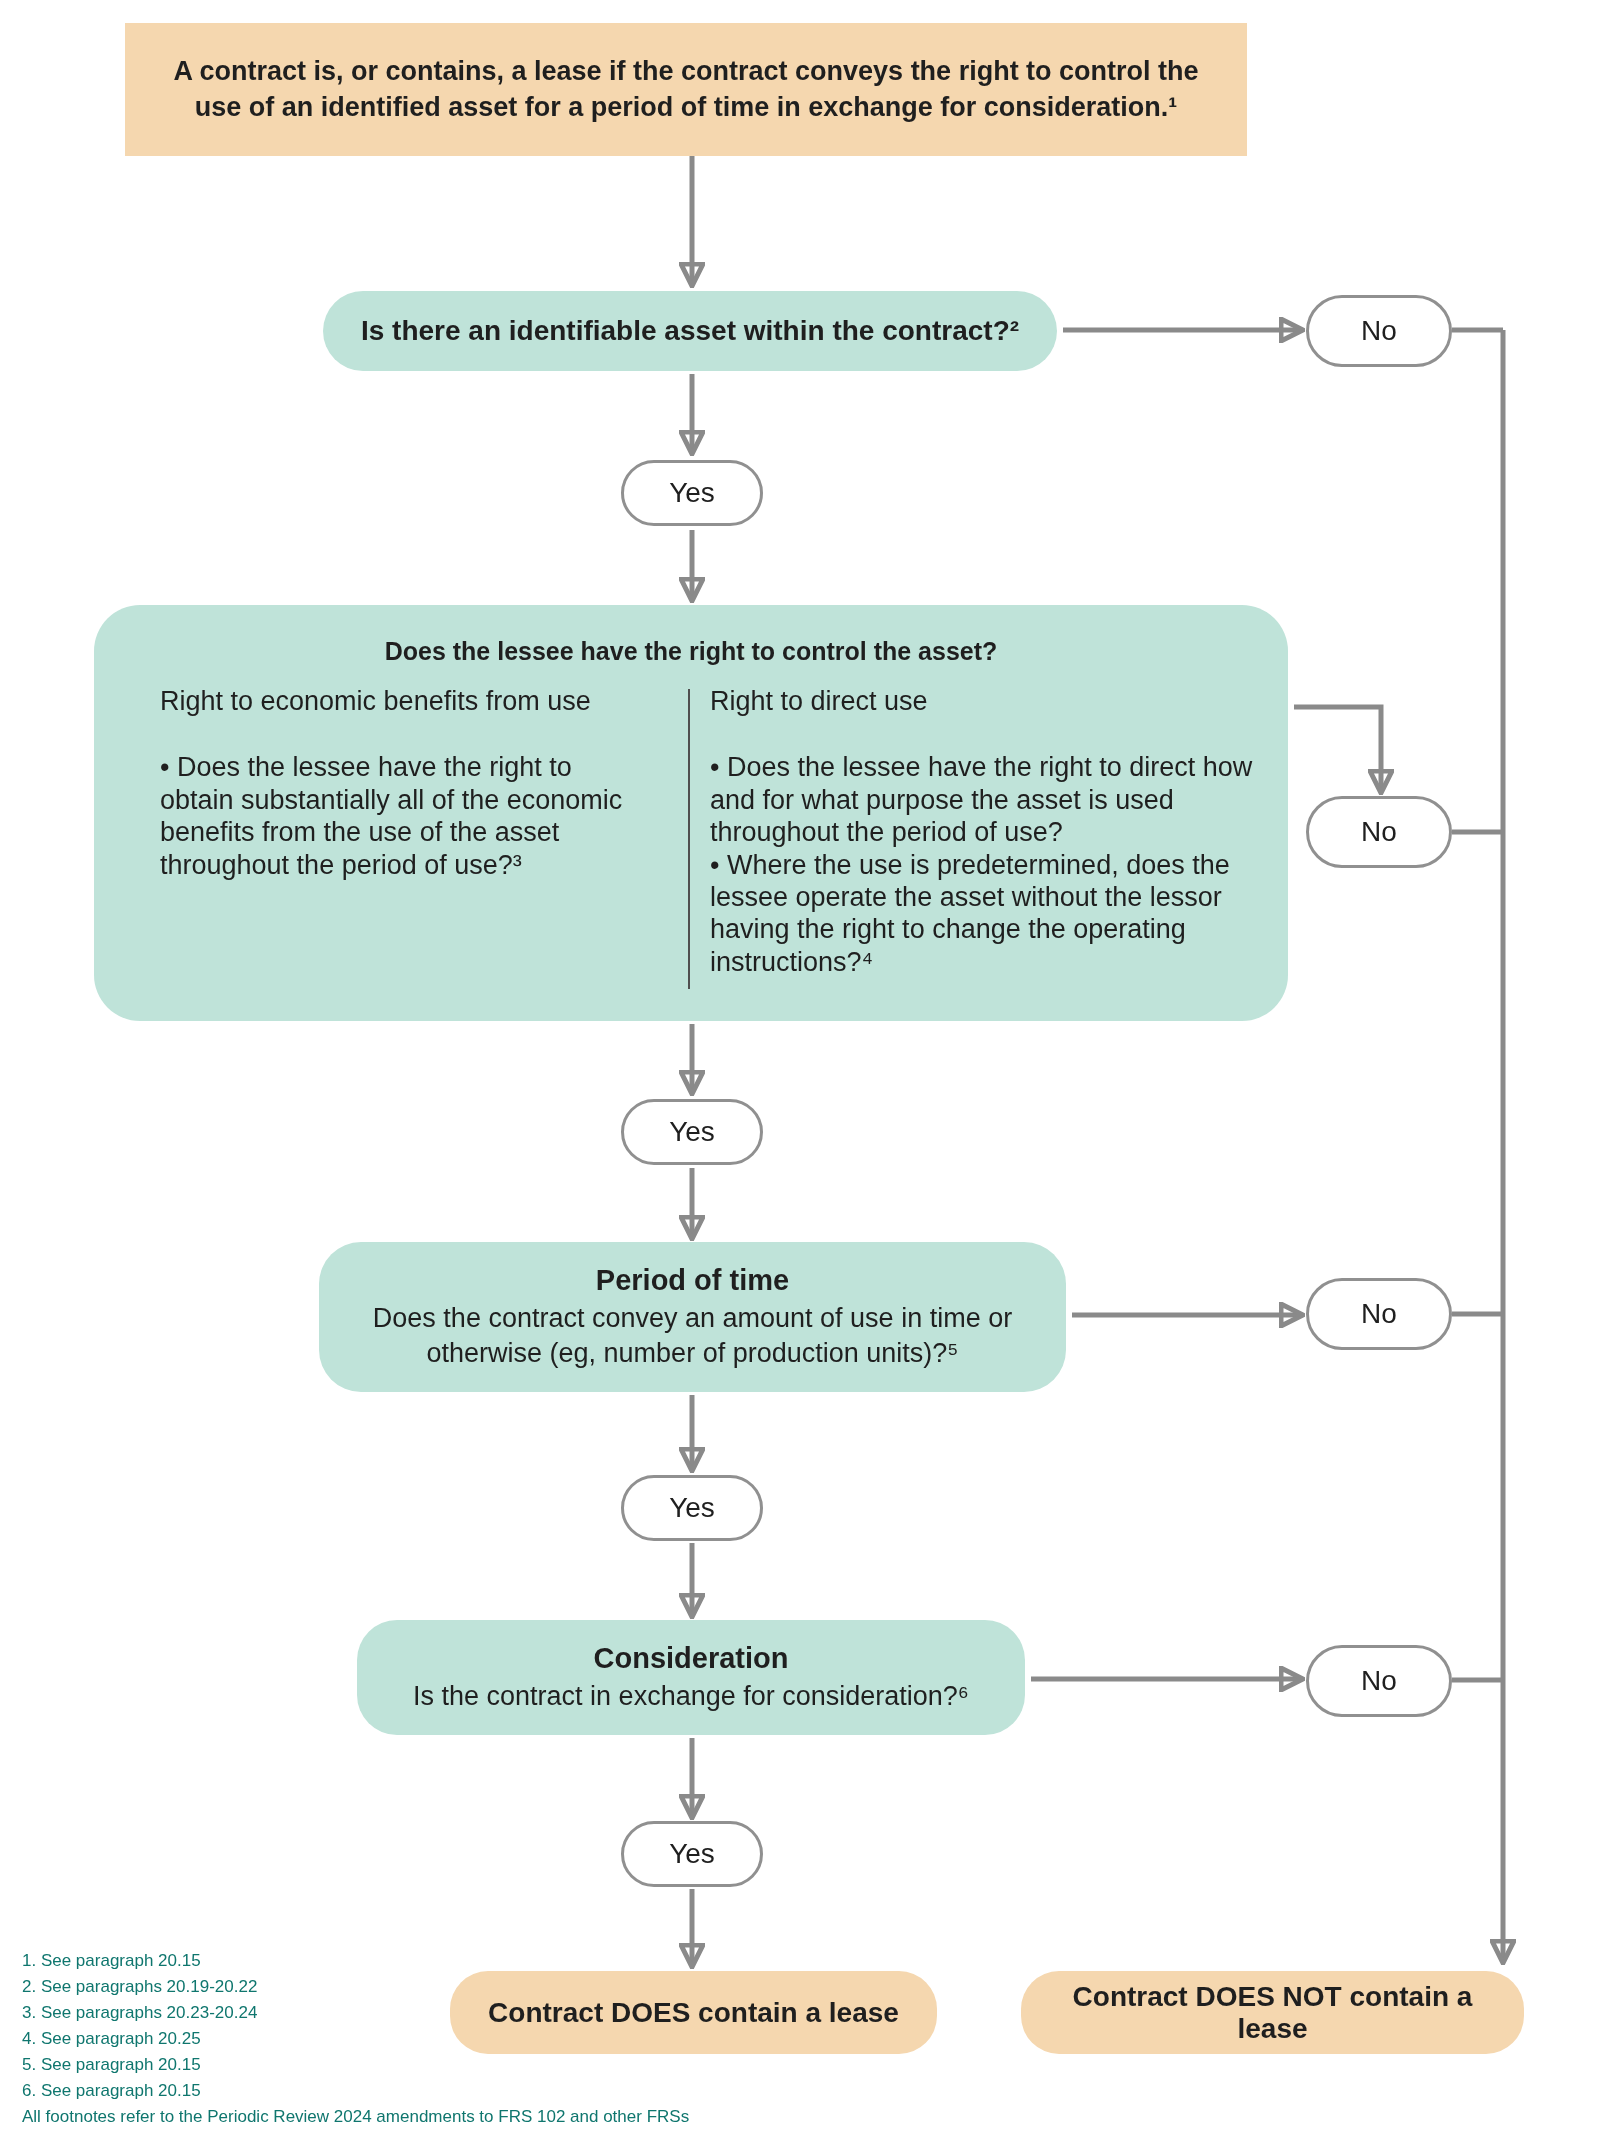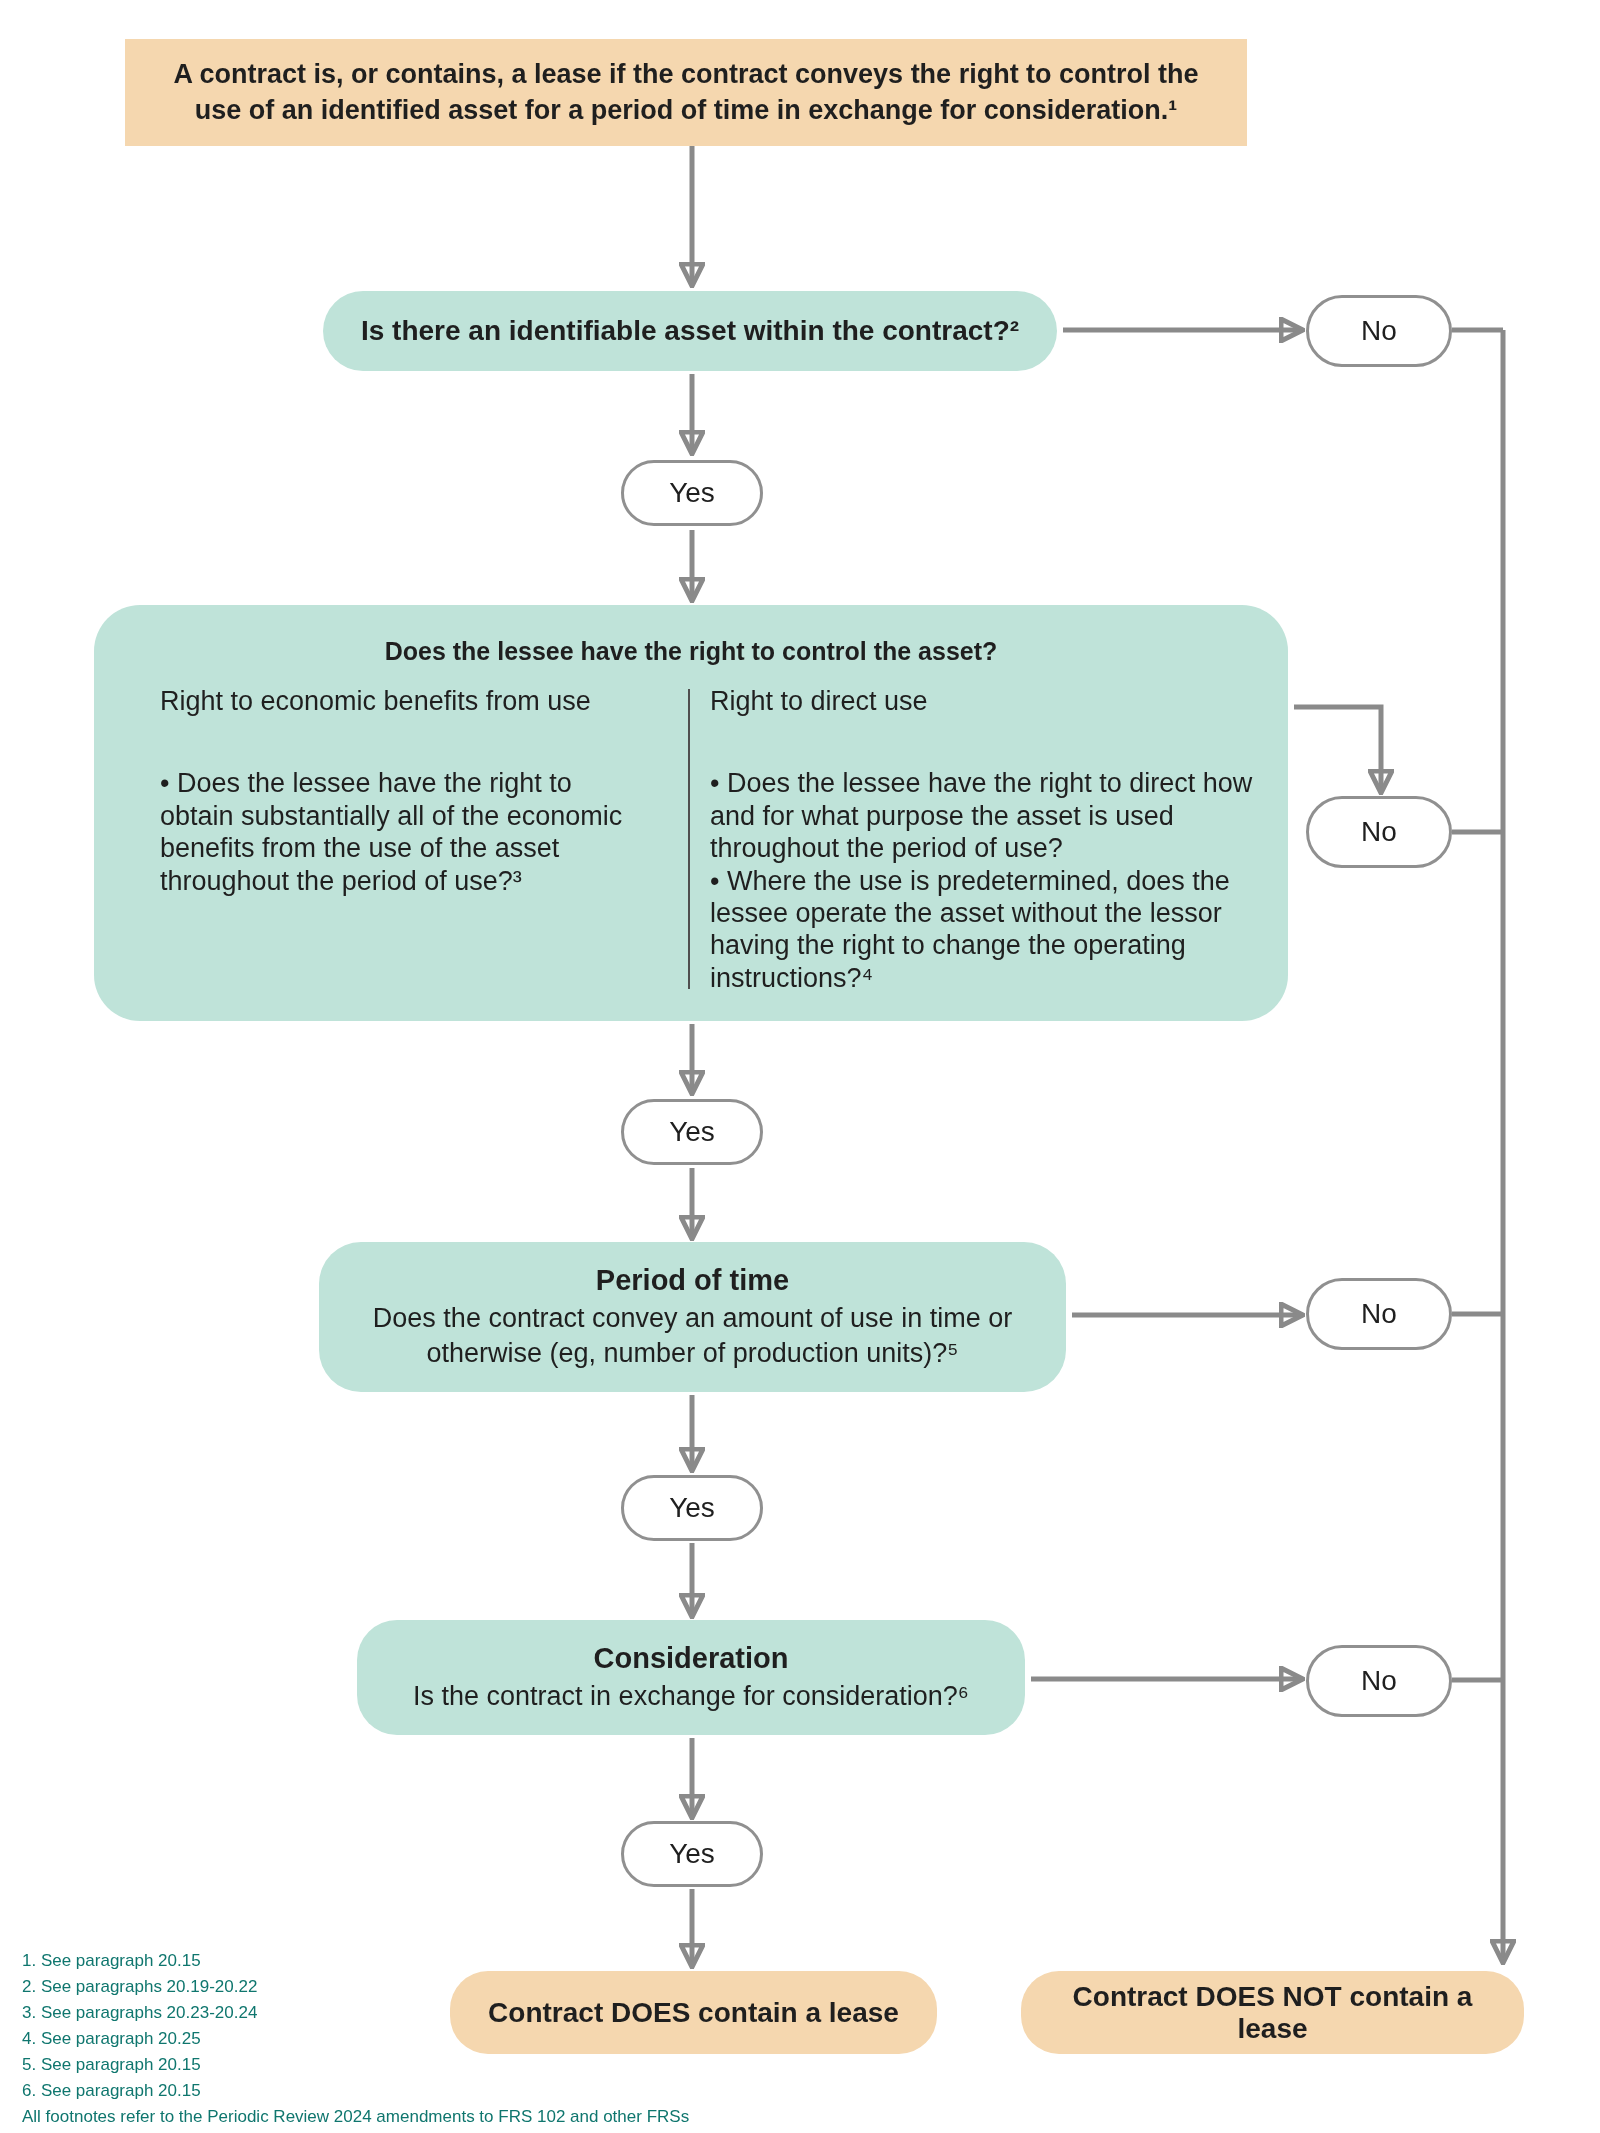--- a/index.html
+++ b/index.html
@@ -13,29 +13,29 @@
   *{box-sizing:border-box;margin:0;padding:0;}
   body{background:#fff;font-family:"Liberation Sans",sans-serif;color:var(--text,#1f1f1f);}
   .page{position:relative;width:1600px;height:2133px;background:#fff;overflow:hidden;}
   .connectors{position:absolute;left:0;top:0;width:1600px;height:2133px;pointer-events:none;}
   .connectors path{stroke:var(--arrow,#8a8a8a);stroke-width:5;fill:none;}
 
   .box{position:absolute;display:flex;flex-direction:column;align-items:center;justify-content:center;text-align:center;}
   .peach{background:var(--peach,#f5d7af);}
   .teal{background:var(--teal,#bfe3d9);}
 
-  .top-box{left:125px;top:23px;width:1122px;height:107px;padding:10px 34px;font-size:27px;font-weight:bold;line-height:1.32;margin-top:16px;}
+  .top-box{left:125px;top:23px;width:1122px;height:133px;padding:10px 34px;font-size:27px;font-weight:bold;line-height:1.32;}
   .q1-box{left:323px;top:291px;width:734px;height:80px;border-radius:40px;padding:0 14px;font-size:28px;font-weight:bold;}
 
   .control-box{position:absolute;left:94px;top:605px;width:1194px;height:416px;background:var(--teal,#bfe3d9);border-radius:46px;}
   .control-title{position:absolute;top:32px;left:0;right:0;text-align:center;font-size:25px;font-weight:bold;}
   .control-col{position:absolute;top:80px;font-size:27px;line-height:1.2;}
   .control-col-left{left:66px;width:478px;}
   .control-col-right{left:616px;width:576px;}
-  .col-heading{margin:0 0 50px 0;}
+  .col-heading{margin:0 0 34px 0;}
   .col-bullet{margin:0;}
   .control-divider{position:absolute;left:594px;top:84px;width:2px;height:300px;background:var(--divider,#4f4f4f);}
 
   .period-box{left:319px;top:1242px;width:747px;height:150px;border-radius:42px;padding:10px 30px;}
   .consideration-box{left:357px;top:1620px;width:668px;height:115px;border-radius:40px;padding:1px 20px;}
   .box-title{font-size:29px;font-weight:bold;margin-bottom:4px;}
   .box-body{font-size:27px;line-height:1.28;}
 
   .oval{position:absolute;display:flex;align-items:center;justify-content:center;background:#fff;
         border:3px solid var(--oval_border,#909090);border-radius:999px;font-size:28px;}

